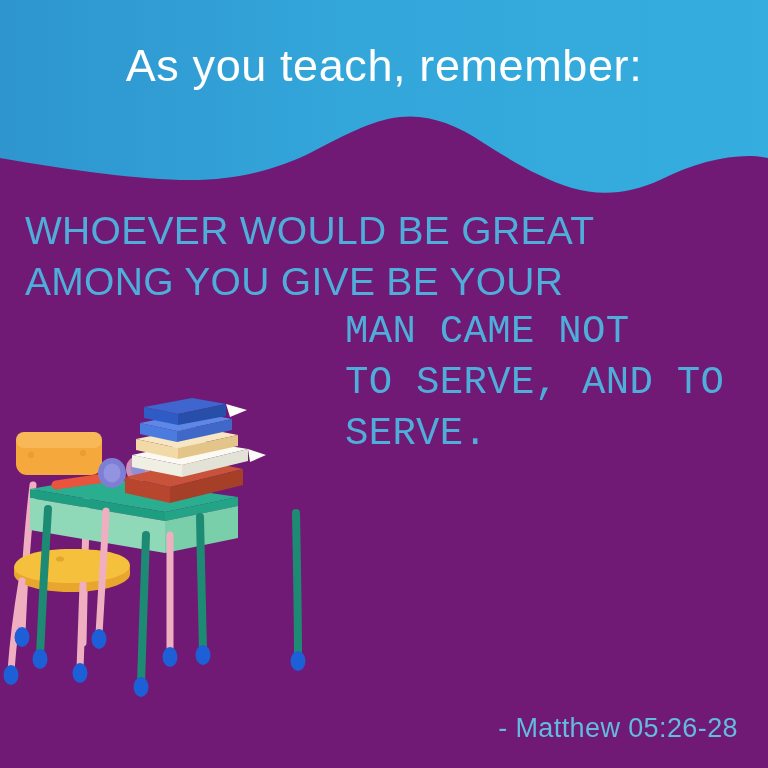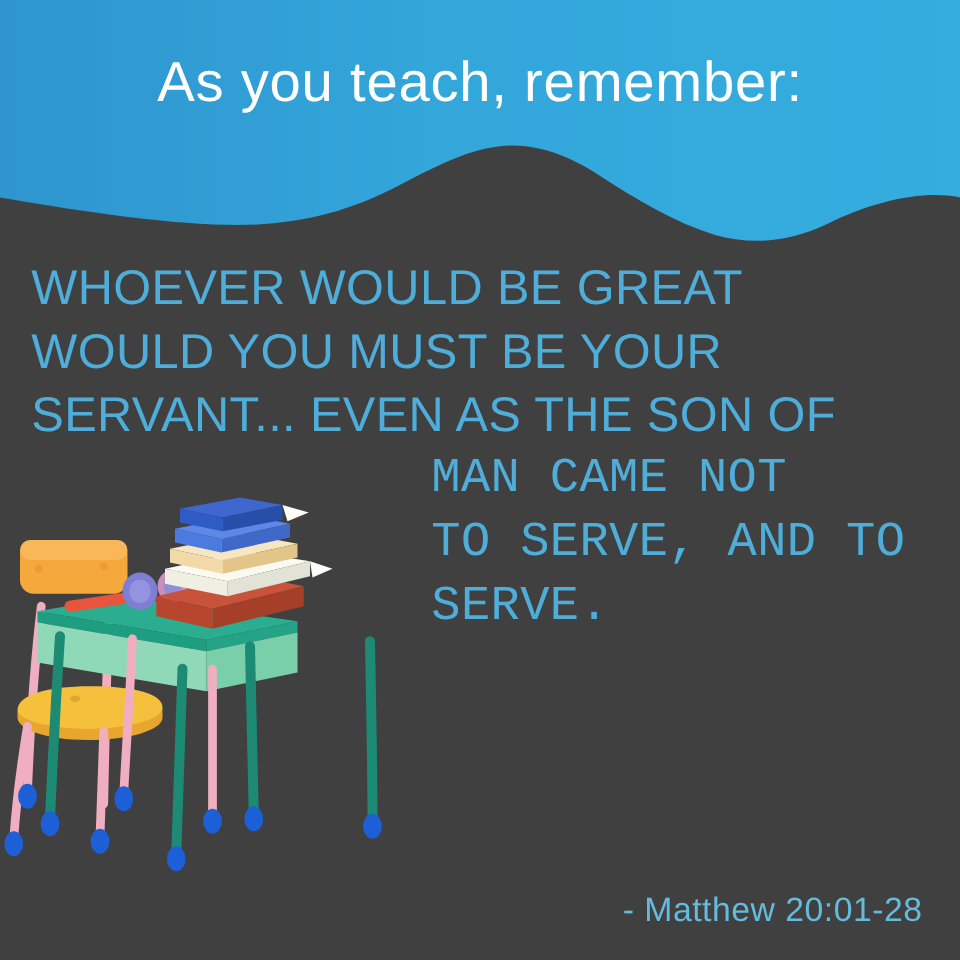--- a/index.html
+++ b/index.html
@@ -7,21 +7,21 @@
     padding: 0;
     background: #ffffff;
   }
   body {
     font-family: "Liberation Sans", sans-serif;
   }
   #canvas {
     position: relative;
     width: 768px;
     height: 768px;
-    background: #404040;
+    background: #701a75;
     overflow: hidden;
   }
 
   
   #header-band {
     position: absolute;
     left: 0; top: 0;
     width: 768px;
     height: 210px;
     z-index: 1;
@@ -206,22 +206,21 @@
         <ellipse cx="203" cy="270" rx="7.5" ry="10" fill="#1D5FD6"></ellipse>
         <ellipse cx="298" cy="276" rx="7.5" ry="10" fill="#1D5FD6"></ellipse>
         <ellipse cx="22" cy="252" rx="7.5" ry="10" fill="#1D5FD6"></ellipse>
       </g>
 
     </svg>
   </div>
 
   <div id="quote">
     <div class="qline wide">WHOEVER WOULD BE GREAT</div>
-    <div class="qline wide">WOULD YOU MUST BE YOUR</div>
-    <div class="qline wide">SERVANT... EVEN AS THE SON OF</div>
+    <div class="qline wide">AMONG YOU GIVE BE YOUR</div>
     <div class="qline inset">MAN CAME NOT</div>
     <div class="qline inset">TO SERVE, AND TO</div>
     <div class="qline inset">SERVE.</div>
   </div>
 
-  <div id="attribution">-  Matthew 20:01-28</div>
+  <div id="attribution">-  Matthew 05:26-28</div>
 
 </div>
 
 </body></html>

